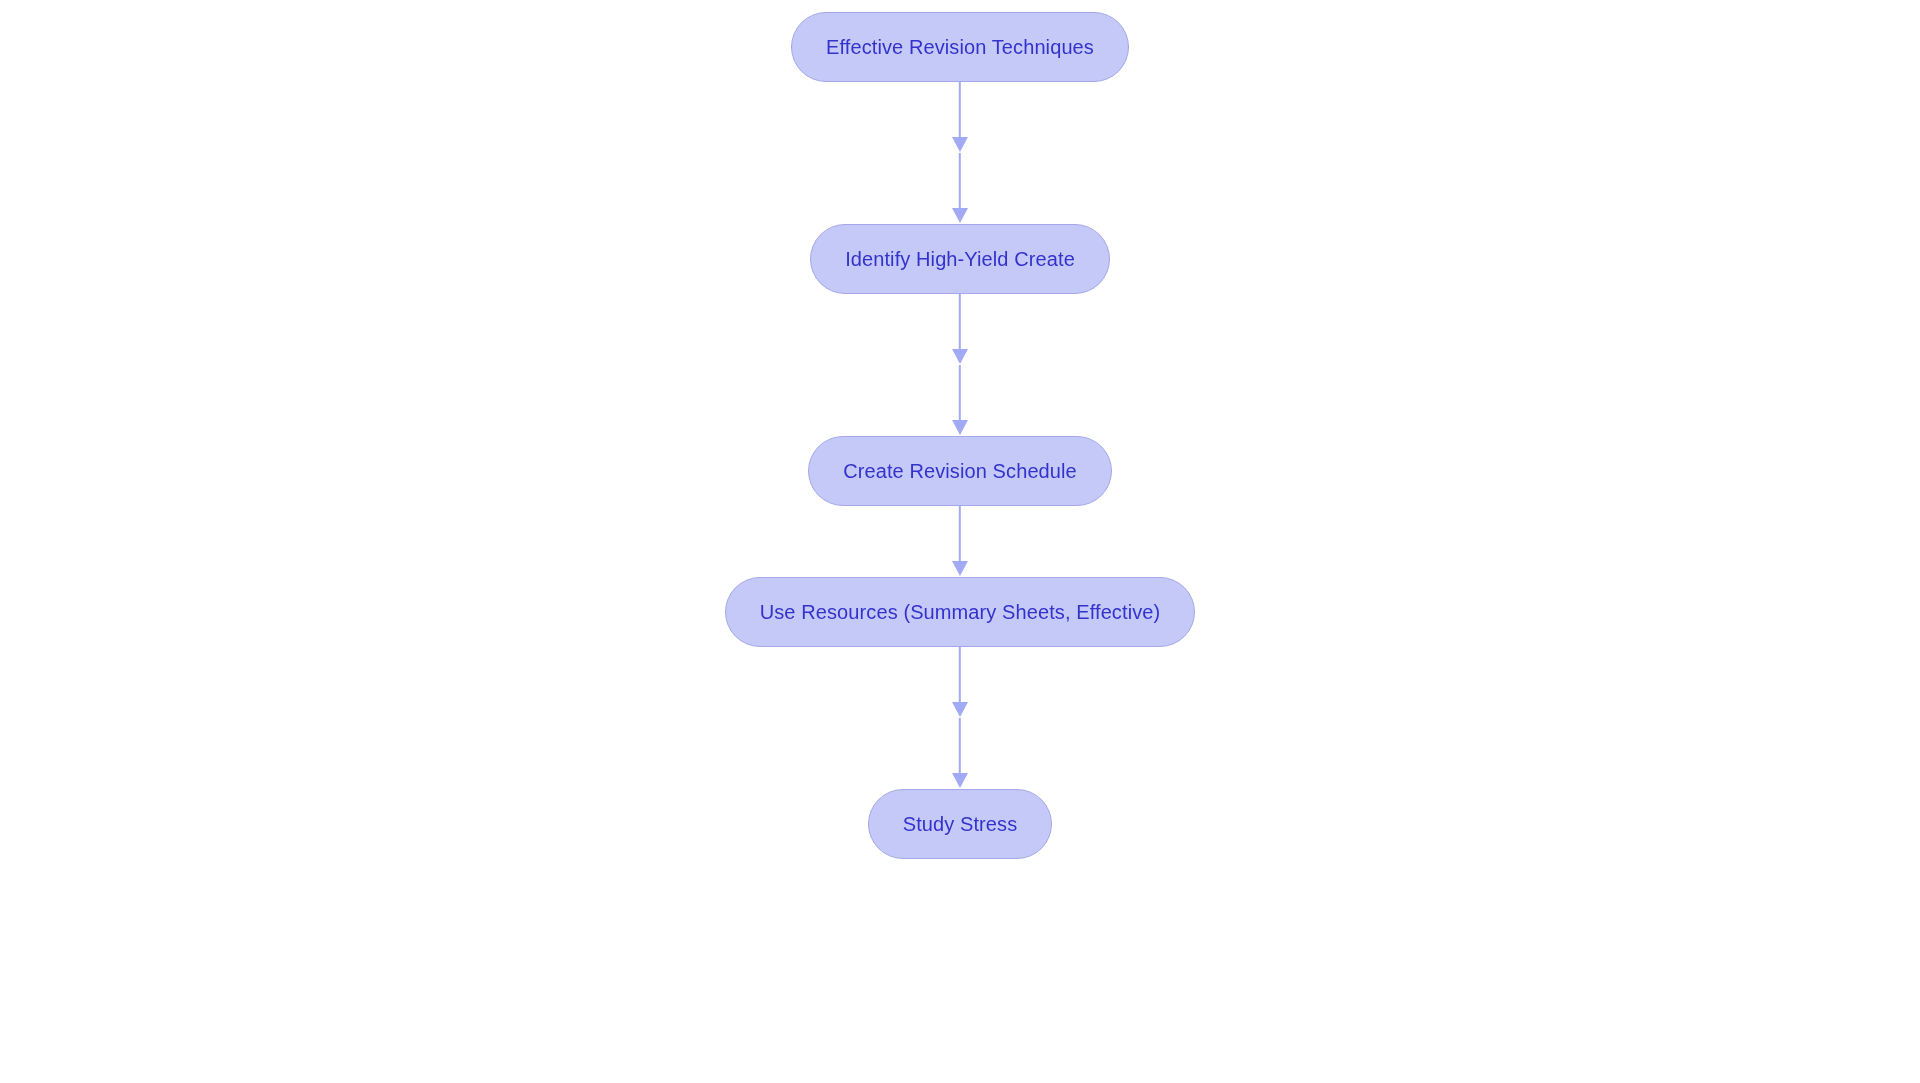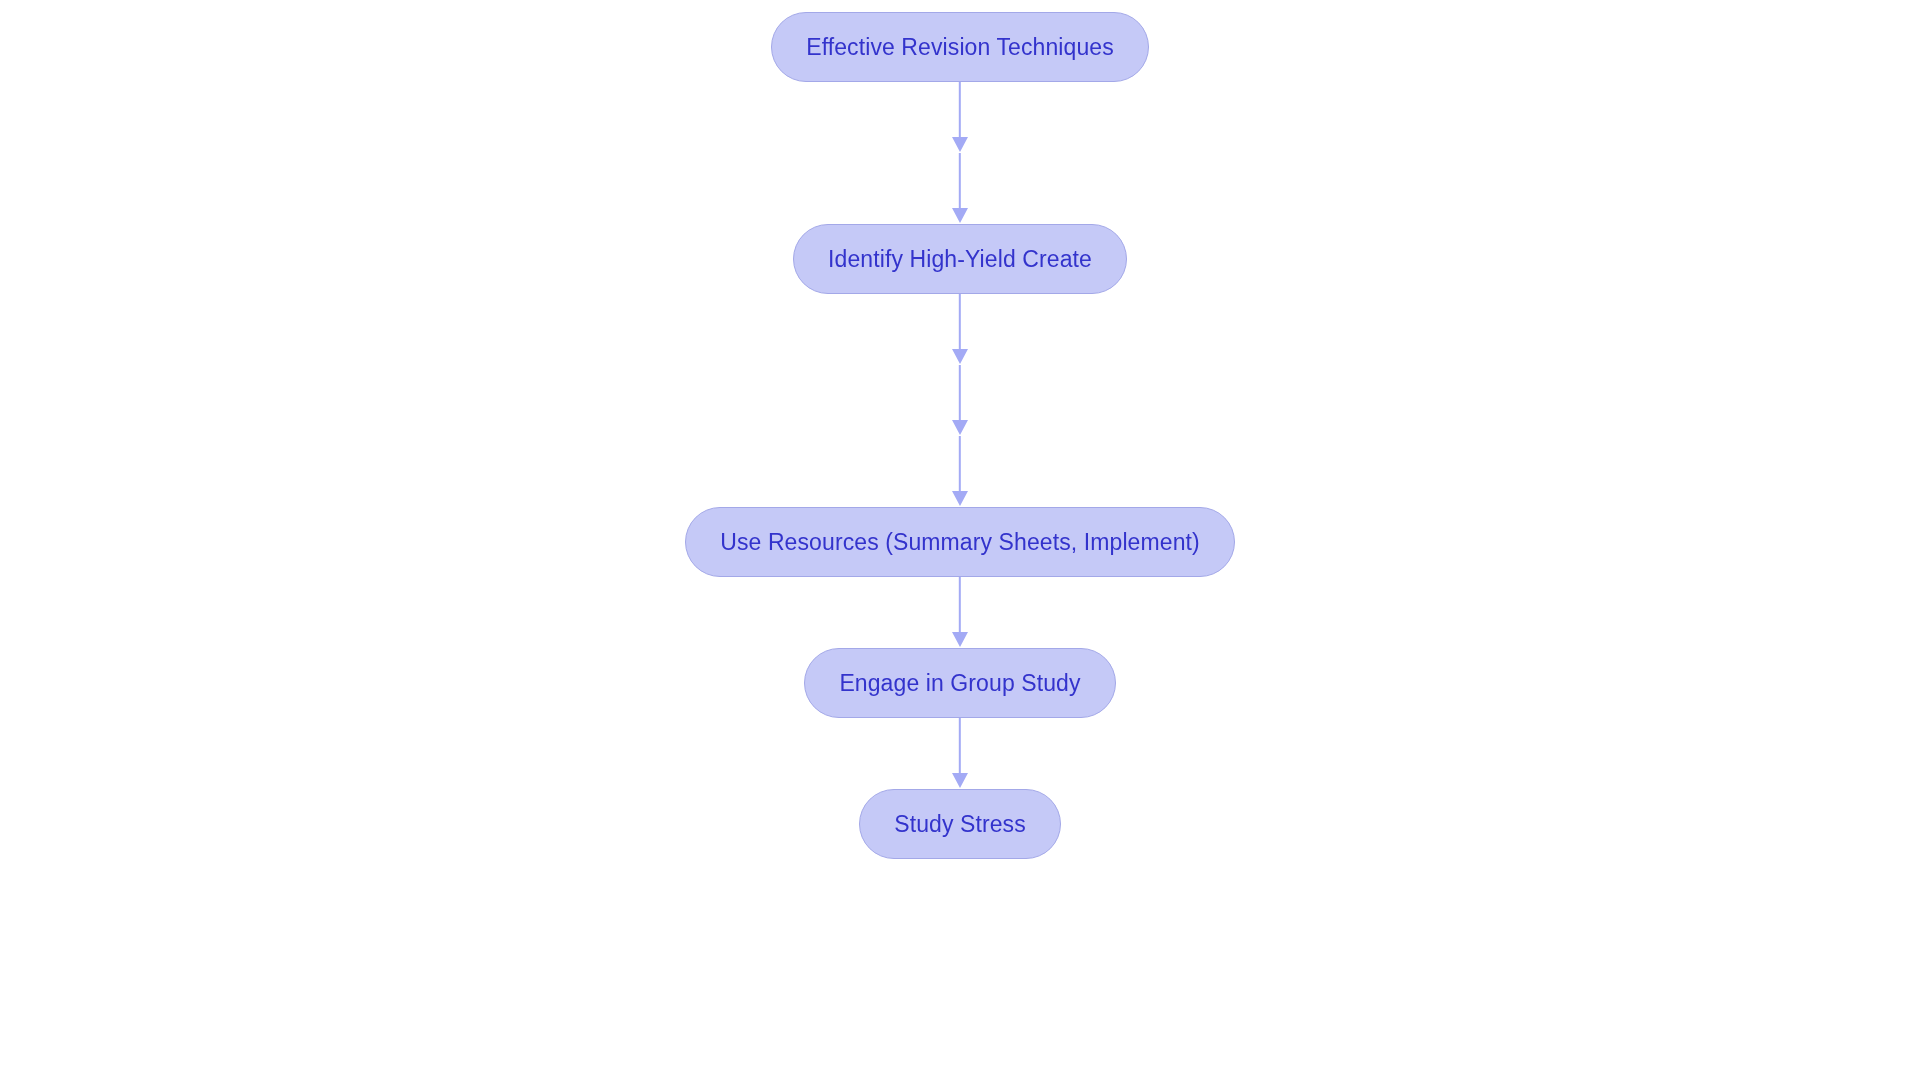--- a/index.html
+++ b/index.html
@@ -47,21 +47,21 @@
     padding: 0 34px;
     background: #c5c9f7;
     border: 1.6px solid #a3a8e8;
     border-radius: 36px;
     flex: 0 0 auto;
     z-index: 2;
   }
 
   .node-label {
     color: #3333cc;
-    font-size: 23px;
+    font-size: 20px;
     line-height: 1;
     letter-spacing: 0.1px;
     white-space: nowrap;
     font-weight: 400;
   }
 
   
   .connector {
     position: relative;
     width: 30px;
@@ -119,38 +119,38 @@
       <div class="connector-line"></div>
       <div class="connector-head"></div>
     </div>
 
 
     <div class="connector">
       <div class="connector-line"></div>
       <div class="connector-head"></div>
     </div>
 
-
-    <div class="connector">
-      <div class="connector-line"></div>
-      <div class="connector-head"></div>
-    </div>
-
     <div class="node">
-      <span class="node-label">Use Resources (Summary Sheets, Implement)</span>
+      <span class="node-label">Create Revision Schedule</span>
     </div>
 
     <div class="connector">
       <div class="connector-line"></div>
       <div class="connector-head"></div>
     </div>
 
     <div class="node">
-      <span class="node-label">Engage in Group Study</span>
+      <span class="node-label">Use Resources (Summary Sheets, Effective)</span>
     </div>
+
+    <div class="connector">
+      <div class="connector-line"></div>
+      <div class="connector-head"></div>
+    </div>
+
 
     <div class="connector">
       <div class="connector-line"></div>
       <div class="connector-head"></div>
     </div>
 
     <div class="node">
       <span class="node-label">Study Stress</span>
     </div>
 

